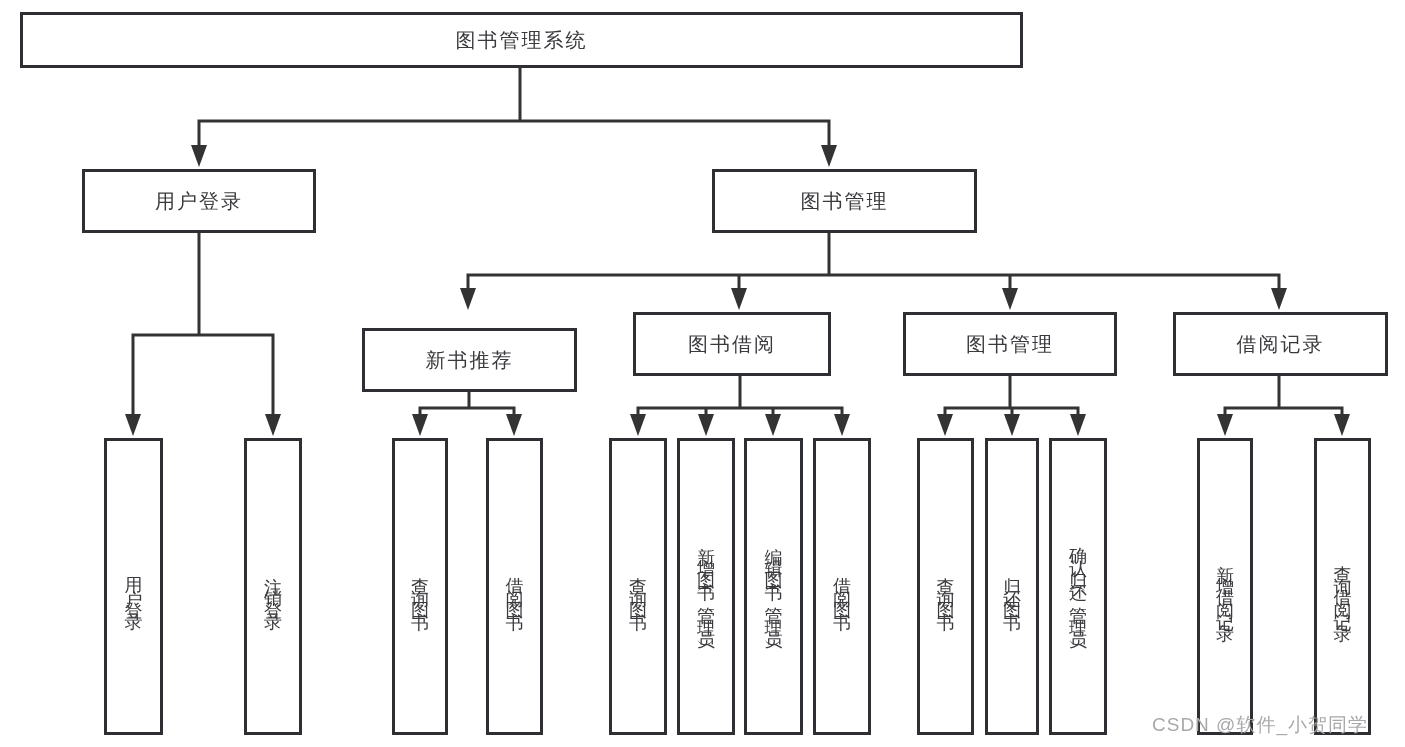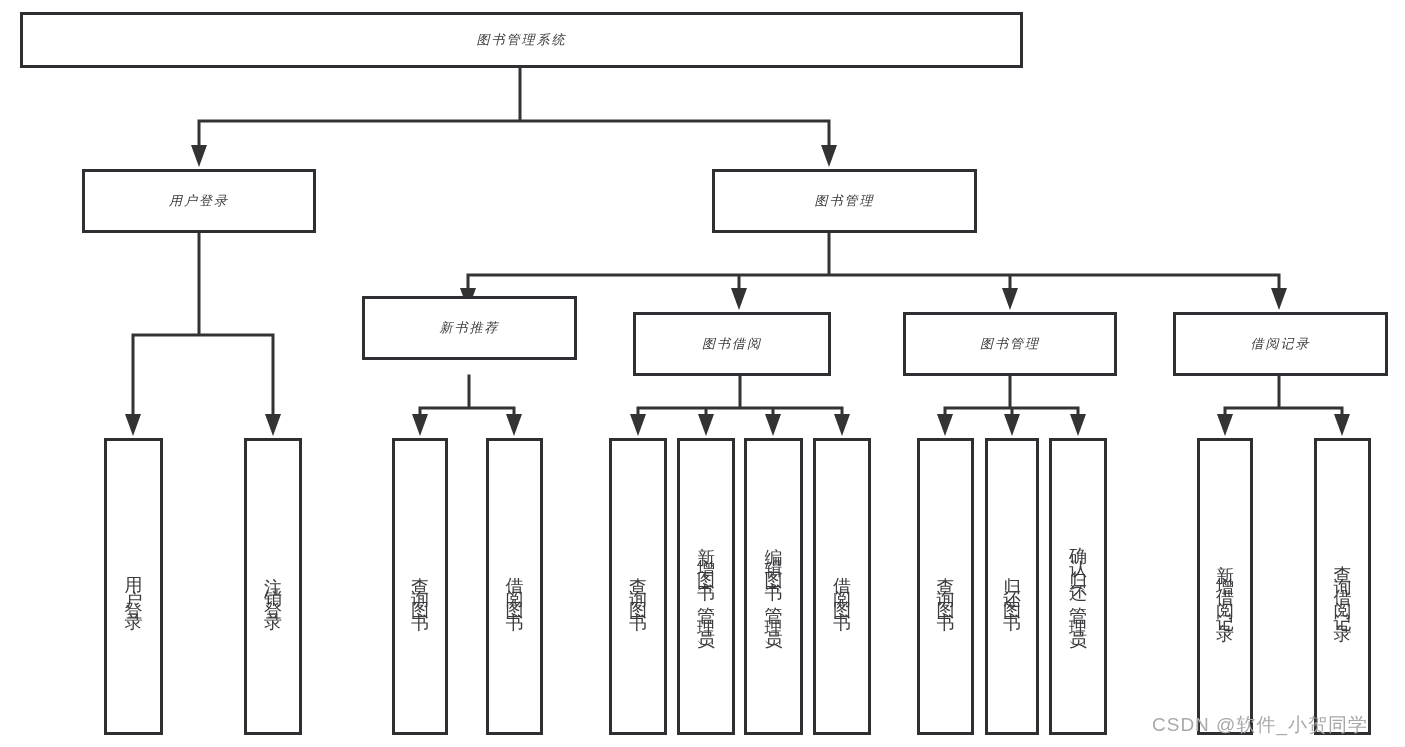--- a/index.html
+++ b/index.html
@@ -7,21 +7,21 @@
     position:relative;width:1405px;height:747px;background:#ffffff;overflow:hidden;
     font-family:"Liberation Sans",sans-serif;
   }
   .wires{position:absolute;left:0;top:0;width:1405px;height:747px;}
   .box{
     position:absolute;box-sizing:border-box;background:#ffffff;
     border:3px solid #2f2f33;color:#3a3a3e;
     display:flex;align-items:center;justify-content:center;
     white-space:nowrap;z-index:2;
   }
-  .h-box{font-size:13px;letter-spacing:2px;font-style:italic;}
+  .h-box{font-size:20px;letter-spacing:2px;}
   .v-box{
     writing-mode:vertical-rl;text-orientation:mixed;
     font-size:18px;letter-spacing:12px;line-height:1;
   }
   .watermark{
     position:absolute;left:1152px;top:712px;width:250px;
     font-size:19px;color:#a9a9a9;letter-spacing:1px;z-index:5;
     text-align:left;
   }
 </style>
@@ -71,21 +71,21 @@
       <polygon points="1217,414 1233,414 1225,436"></polygon>
       <polygon points="1334,414 1350,414 1342,436"></polygon>
     </g>
   </svg>
 
   <div class="box h-box" style="left:20px;top:12px;width:1003px;height:56px;">图书管理系统</div>
 
   <div class="box h-box" style="left:82px;top:169px;width:234px;height:64px;">用户登录</div>
   <div class="box h-box" style="left:712px;top:169px;width:265px;height:64px;">图书管理</div>
 
-  <div class="box h-box" style="left:362px;top:296px;width:215px;height:64px;">新书推荐</div>
+  <div class="box h-box" style="left:362px;top:328px;width:215px;height:64px;">新书推荐</div>
   <div class="box h-box" style="left:633px;top:312px;width:198px;height:64px;">图书借阅</div>
   <div class="box h-box" style="left:903px;top:312px;width:214px;height:64px;">图书管理</div>
   <div class="box h-box" style="left:1173px;top:312px;width:215px;height:64px;">借阅记录</div>
 
   <div class="box v-box" style="left:104px;top:438px;width:59px;height:297px;">用户登录</div>
   <div class="box v-box" style="left:244px;top:438px;width:58px;height:297px;">注销登录</div>
 
   <div class="box v-box" style="left:392px;top:438px;width:56px;height:297px;">查询图书</div>
   <div class="box v-box" style="left:486px;top:438px;width:57px;height:297px;">借阅图书</div>
 

